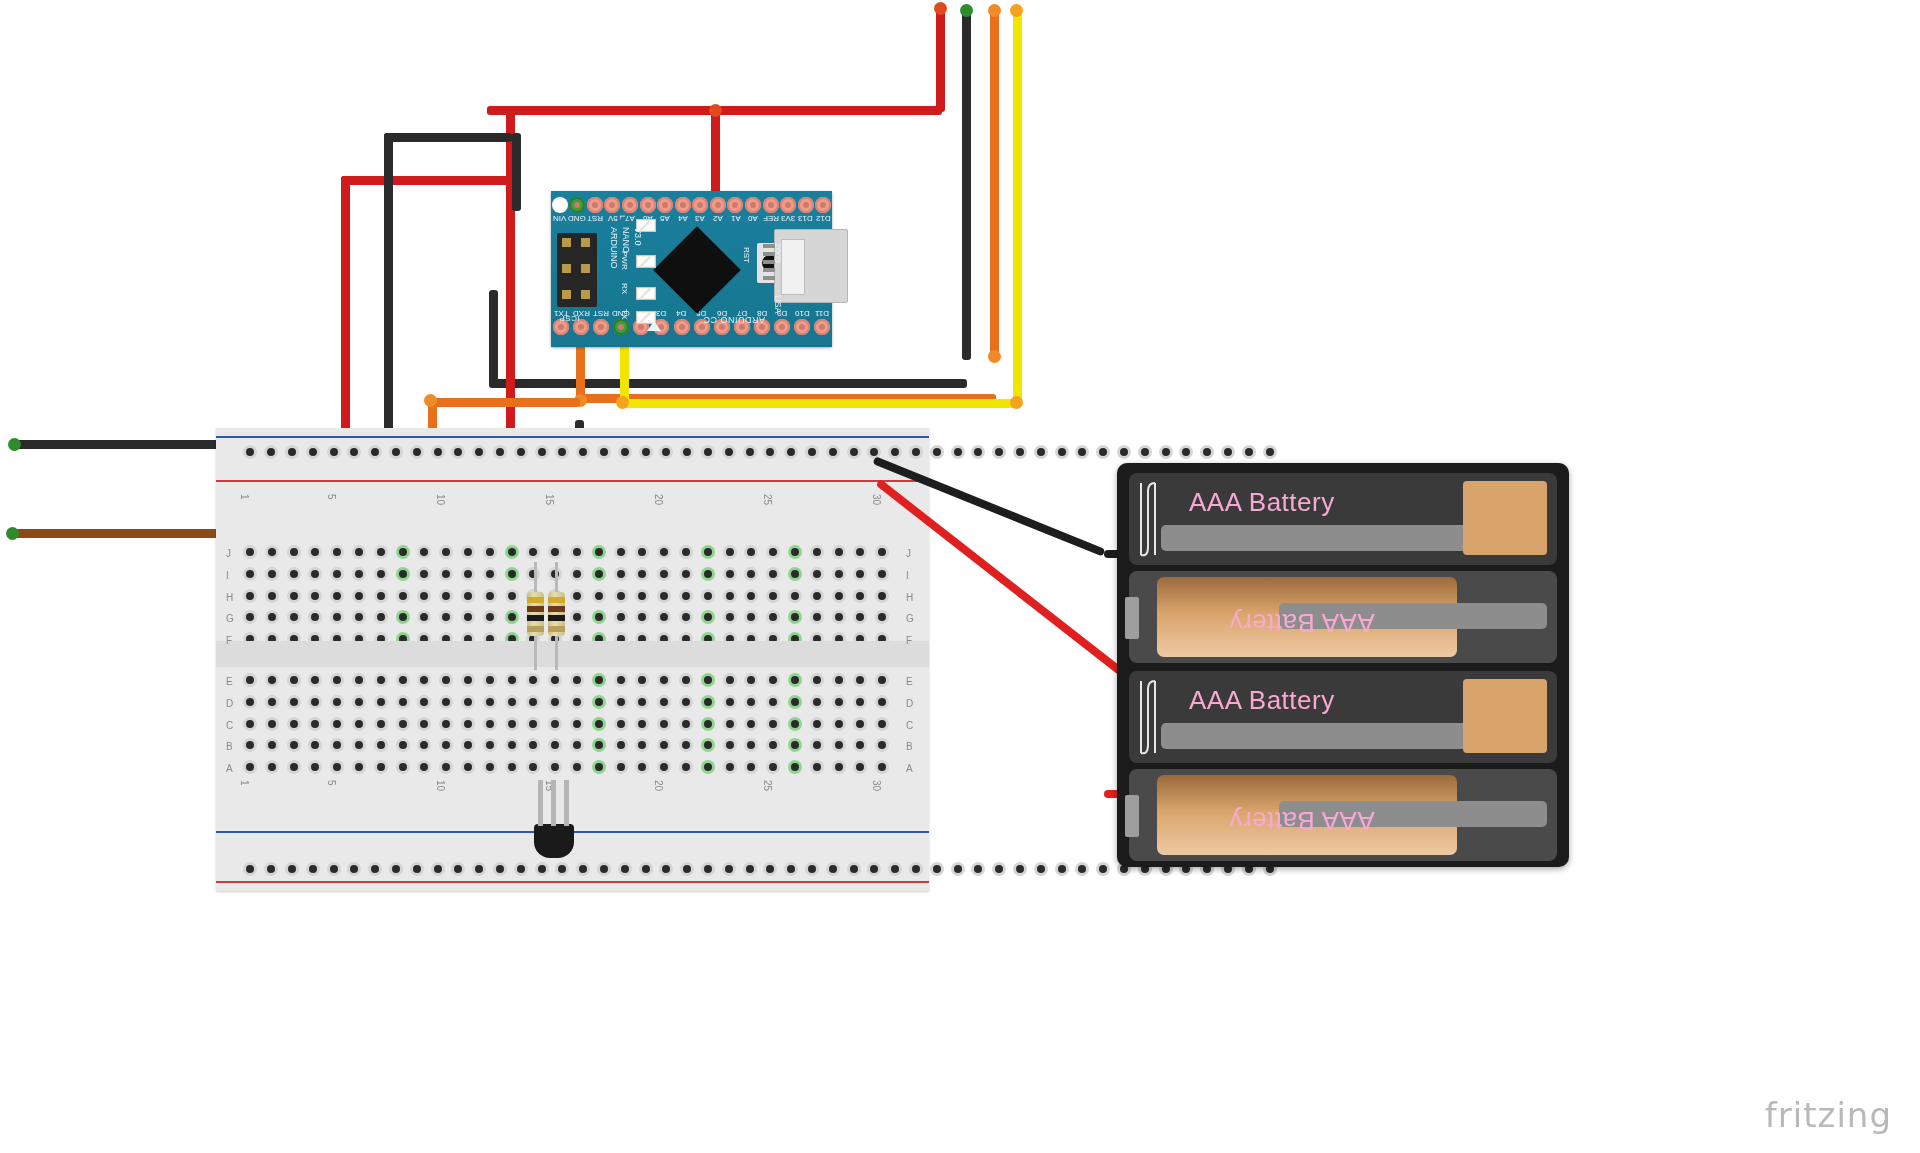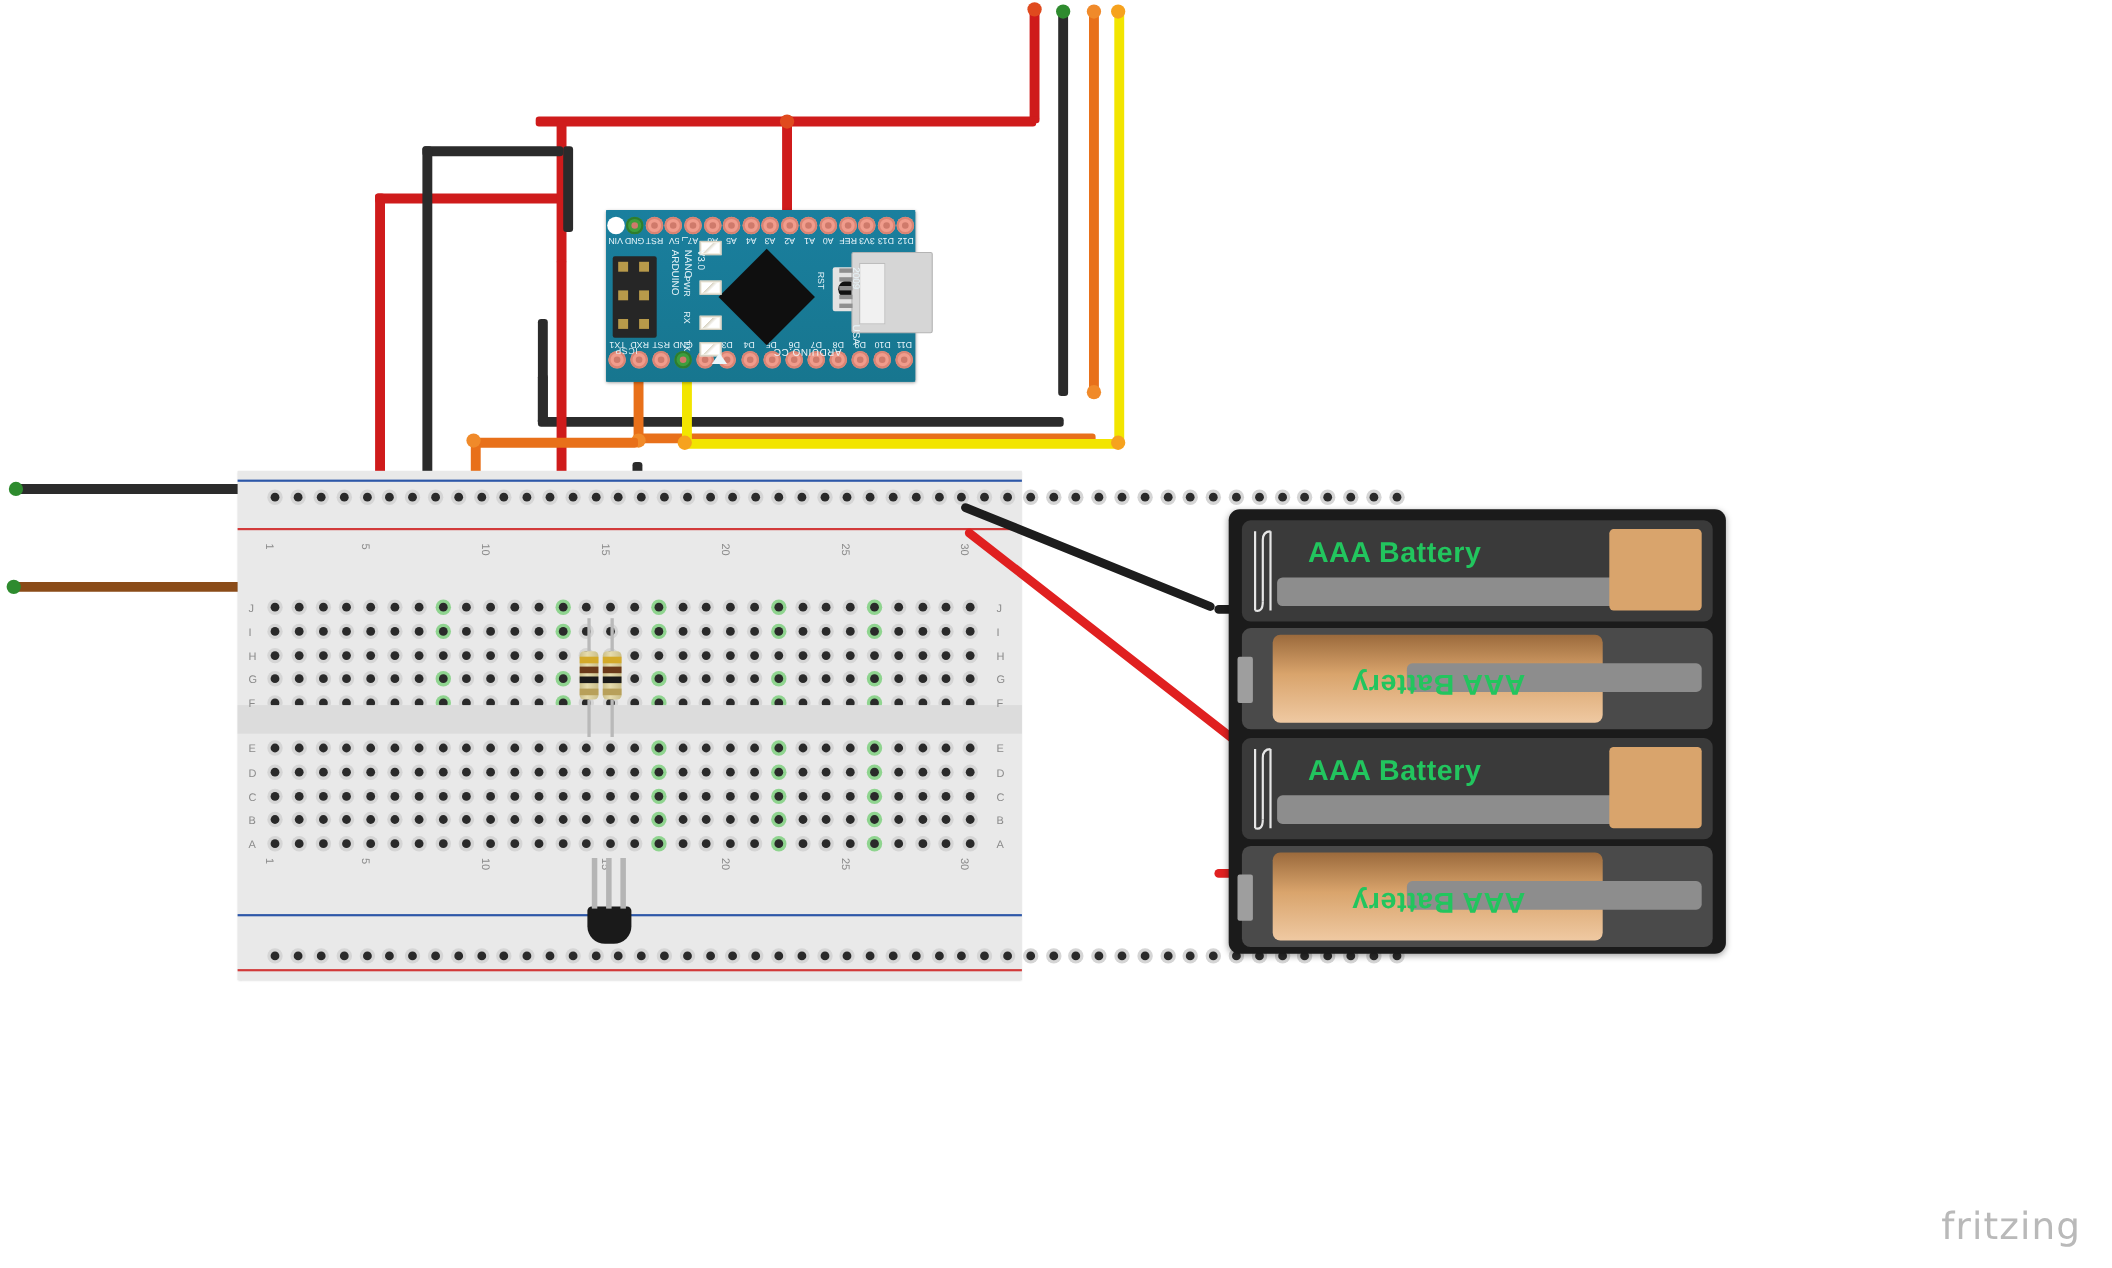--- a/index.html
+++ b/index.html
@@ -93,22 +93,22 @@
   
   .trans{position:absolute;width:40px;height:34px;background:#1a1a1a;
          border-radius:4px 4px 16px 16px;}
   .trans .lead{position:absolute;width:5px;height:46px;background:#b5b5b5;top:-44px;}
 
   
   #batt{position:absolute;left:1117px;top:463px;width:452px;height:404px;
         background:#1b1b1b;border-radius:10px;box-shadow:0 2px 6px rgba(0,0,0,.35);}
   .cell{position:absolute;left:12px;width:428px;height:92px;border-radius:8px;}
   .cell.dark{background:#3a3a3a;}
-  .celllabel{position:absolute;top:14px;left:60px;color:#22c55e;font-size:26px;
-             font-weight:bold;letter-spacing:.5px;}
+  .celllabel{position:absolute;top:14px;left:60px;color:#f9a8d4;font-size:26px;
+             font-weight:normal;letter-spacing:.5px;}
   .cellbar{position:absolute;left:32px;top:52px;width:330px;height:26px;
            background:#8d8d8d;border-radius:5px;}
   .celltip{position:absolute;right:10px;top:8px;width:84px;height:74px;
            background:#d9a46c;border-radius:4px;}
   .cellbody{position:absolute;left:18px;top:6px;width:300px;height:80px;
             border-radius:7px;background:linear-gradient(180deg,#9b6a3c,#d9a46c 45%,#efc9a2);}
   .spring{position:absolute;width:26px;height:76px;}
   .contact{position:absolute;width:14px;height:42px;background:#9e9e9e;border-radius:2px;}
 
   

